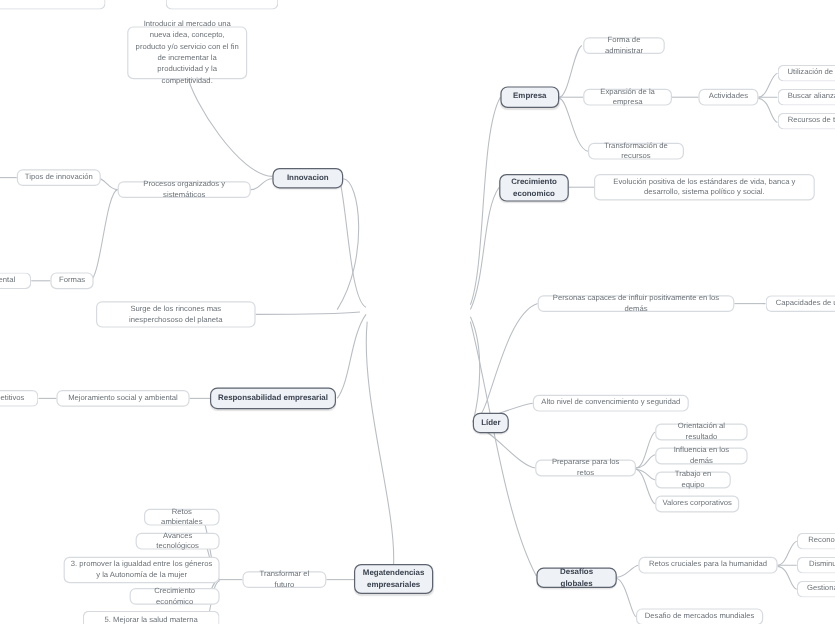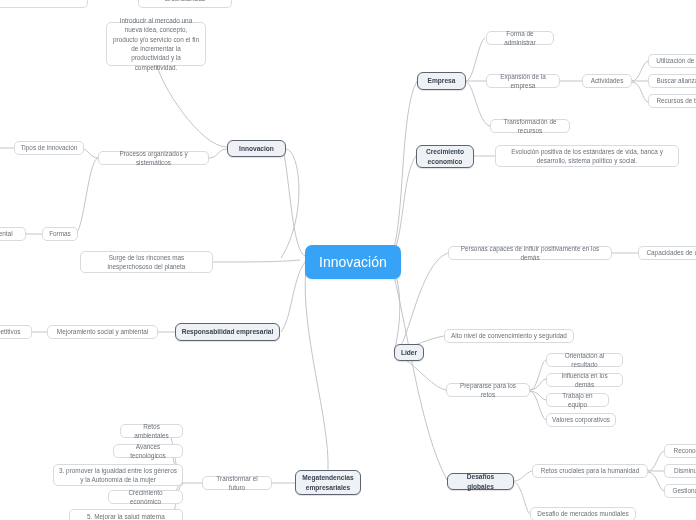--- a/index.html
+++ b/index.html
@@ -113,21 +113,20 @@
       <path d="M530,391 C538,393 540,418 546,420"></path>
 
       <path d="M514,481 C522,481 526,472 532,471"></path>
       <path d="M514,482 C522,484 526,513 530,514"></path>
       <path d="M648,471 C656,471 658,452 664,451"></path>
       <path d="M648,471 C658,471 658,471 664,471"></path>
       <path d="M648,472 C658,473 658,490 664,491"></path>
     </g>
   </svg>
 
-  <div class="node root" style="left:305px;top:245px;">Innovación</div>
 
   <div class="node clip-top" style="left:-18px;top:-6px;width:106px;height:14px;font-size:5px;"></div>
   <div class="node clip-top" style="left:138px;top:-10px;width:94px;height:18px;">circunstancias</div>
 
   <div class="node" style="left:106px;top:22px;width:100px;height:44px;">Introducir al mercado una nueva idea, concepto, producto y/o servicio con el fin de incrementar la productividad y la competitividad.</div>
 
   <div class="node branch" style="left:227px;top:140px;width:59px;height:17px;">Innovacion</div>
 
   <div class="node" style="left:98px;top:151px;width:111px;height:14px;">Procesos organizados y sistemáticos</div>
   <div class="node" style="left:14px;top:141px;width:70px;height:14px;">Tipos de innovación</div>

